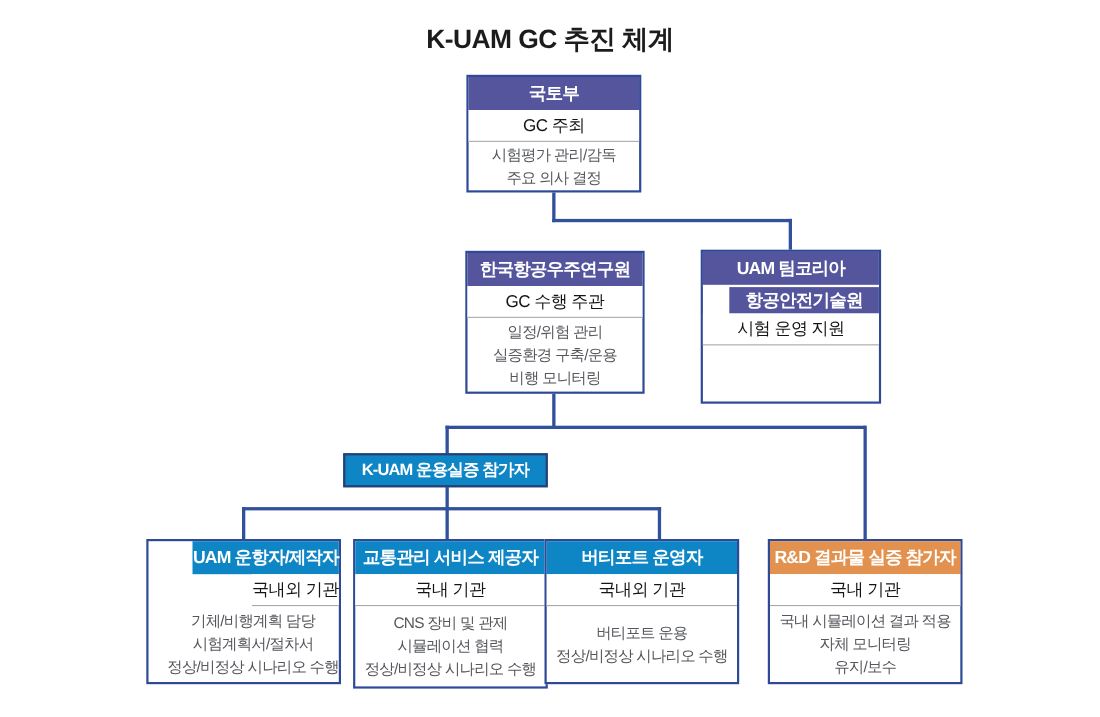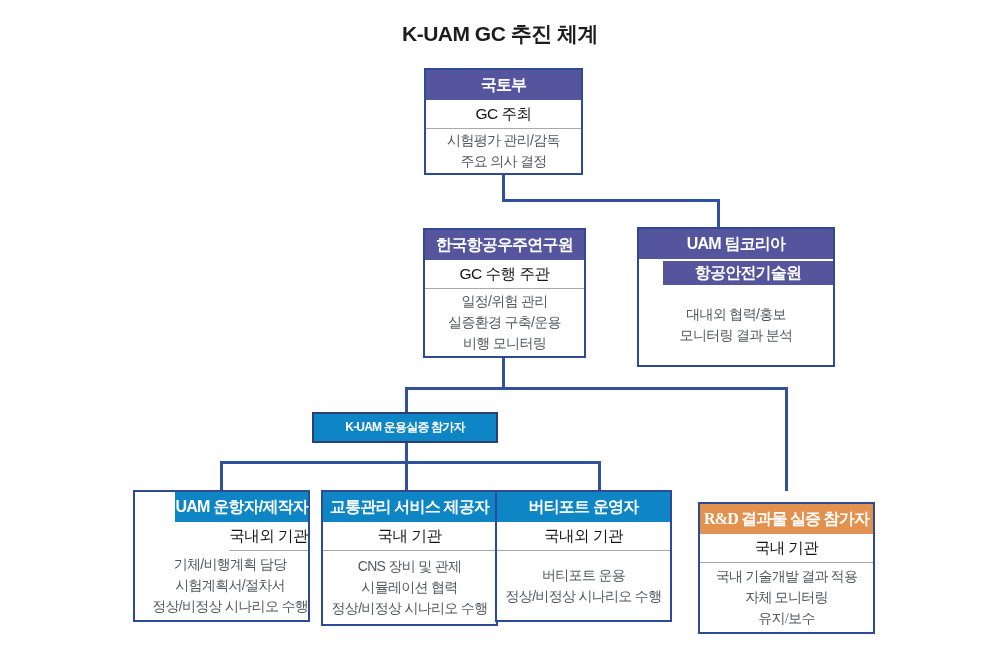--- a/index.html
+++ b/index.html
@@ -2,21 +2,21 @@
 <html><head>
 <meta charset="utf-8">
 <style>
   html,body { margin:0; padding:0; background:#ffffff; }
   .chart {
     position:relative; width:1000px; height:652px; background:#ffffff;
     font-family:"Liberation Sans", sans-serif; overflow:hidden;
   }
   .title {
     position:absolute; top:20px; left:0; width:1000px; text-align:center;
-    font-size:21px; font-weight:bold; color:#1c1c1c; letter-spacing:-0.5px;
+    font-size:24px; font-weight:bold; color:#1c1c1c; letter-spacing:-0.5px;
   }
   .node {
     position:absolute; border:2px solid #2e4a96; background:#ffffff;
     box-sizing:border-box; display:flex; flex-direction:column;
   }
   .node-header {
     color:#ffffff; font-weight:bold; font-size:16px; letter-spacing:-0.8px;
     display:flex; align-items:center; justify-content:center; flex:0 0 auto;
     white-space:nowrap;
   }
@@ -31,32 +31,32 @@
   }
   .items {
     flex:1 1 auto; display:flex; flex-direction:column;
     align-items:center; justify-content:center;
     color:#55575c; font-size:14px; line-height:1.5; letter-spacing:-0.7px;
   }
   .items div { white-space:nowrap; }
   .banner {
     position:absolute; left:312px; top:412px; width:186px; height:31px;
     box-sizing:border-box; background:#0e86c6; border:2px solid #2b3f74;
-    color:#ffffff; font-weight:bold; font-size:12px; letter-spacing:-0.8px;
+    color:#ffffff; font-weight:bold; font-size:15px; letter-spacing:-0.8px;
     display:flex; align-items:center; justify-content:center; white-space:nowrap;
   }
   .line { position:absolute; background:#31519c; }
   
   #node-moit    { left:424px; top:68px;  width:159px; height:107px; }
   #node-kari    { left:423px; top:228px; width:163px; height:130px; }
-  #node-tk      { left:637px; top:227px; width:198px; height:140px; }
+  #node-tk      { left:637px; top:227px; width:164px; height:140px; }
   #node-op      { left:133px; top:490px; width:177px; height:132px;align-items:flex-end; }
   #node-traffic { left:321px; top:490px; width:177px; height:136px; }
   #node-verti   { left:495px; top:490px; width:177px; height:132px; }
-  #node-rnd     { left:698px; top:502px; width:177px; height:132px;font-family:Liberation Serif, serif; }
+  #node-rnd     { left:698px; top:490px; width:177px; height:132px; }
   #node-moit .node-header, #node-kari .node-header,
   #node-op .node-header, #node-traffic .node-header,
   #node-verti .node-header, #node-rnd .node-header { height:30px; }
   #node-tk .hdr1 { height:30px; }
   #node-tk .hdr2 { height:24px;margin-left:24px; }
   .role { height:28px; }
 </style>
 </head>
 <body>
 
@@ -93,24 +93,21 @@
       <div>일정/위험 관리</div>
       <div>실증환경 구축/운용</div>
       <div>비행 모니터링</div>
     </div>
   </div>
 
   <div class="node" id="node-tk">
     <div class="node-header purple hdr1">UAM 팀코리아</div>
     <div class="hdr-gap"></div>
     <div class="node-header purple hdr2">항공안전기술원</div>
-    <div class="items">
-      <div>대내외 협력/홍보</div>
-      <div>모니터링 결과 분석</div>
-    </div>
+    <div class="role">시험 운영 지원</div>
   </div>
 
   <div class="banner">K-UAM 운용실증 참가자</div>
 
   <div class="node" id="node-op">
     <div class="node-header blue">UAM 운항자/제작자</div>
     <div class="role">국내외 기관</div>
     <div class="items">
       <div>기체/비행계획 담당</div>
       <div>시험계획서/절차서</div>
@@ -134,19 +131,19 @@
     <div class="items">
       <div>버티포트 운용</div>
       <div>정상/비정상 시나리오 수행</div>
     </div>
   </div>
 
   <div class="node" id="node-rnd">
     <div class="node-header orange">R&amp;D 결과물 실증 참가자</div>
     <div class="role">국내 기관</div>
     <div class="items">
-      <div>국내 기술개발 결과 적용</div>
+      <div>국내 시뮬레이션 결과 적용</div>
       <div>자체 모니터링</div>
       <div>유지/보수</div>
     </div>
   </div>
 
 </div>
 
 </body></html>

